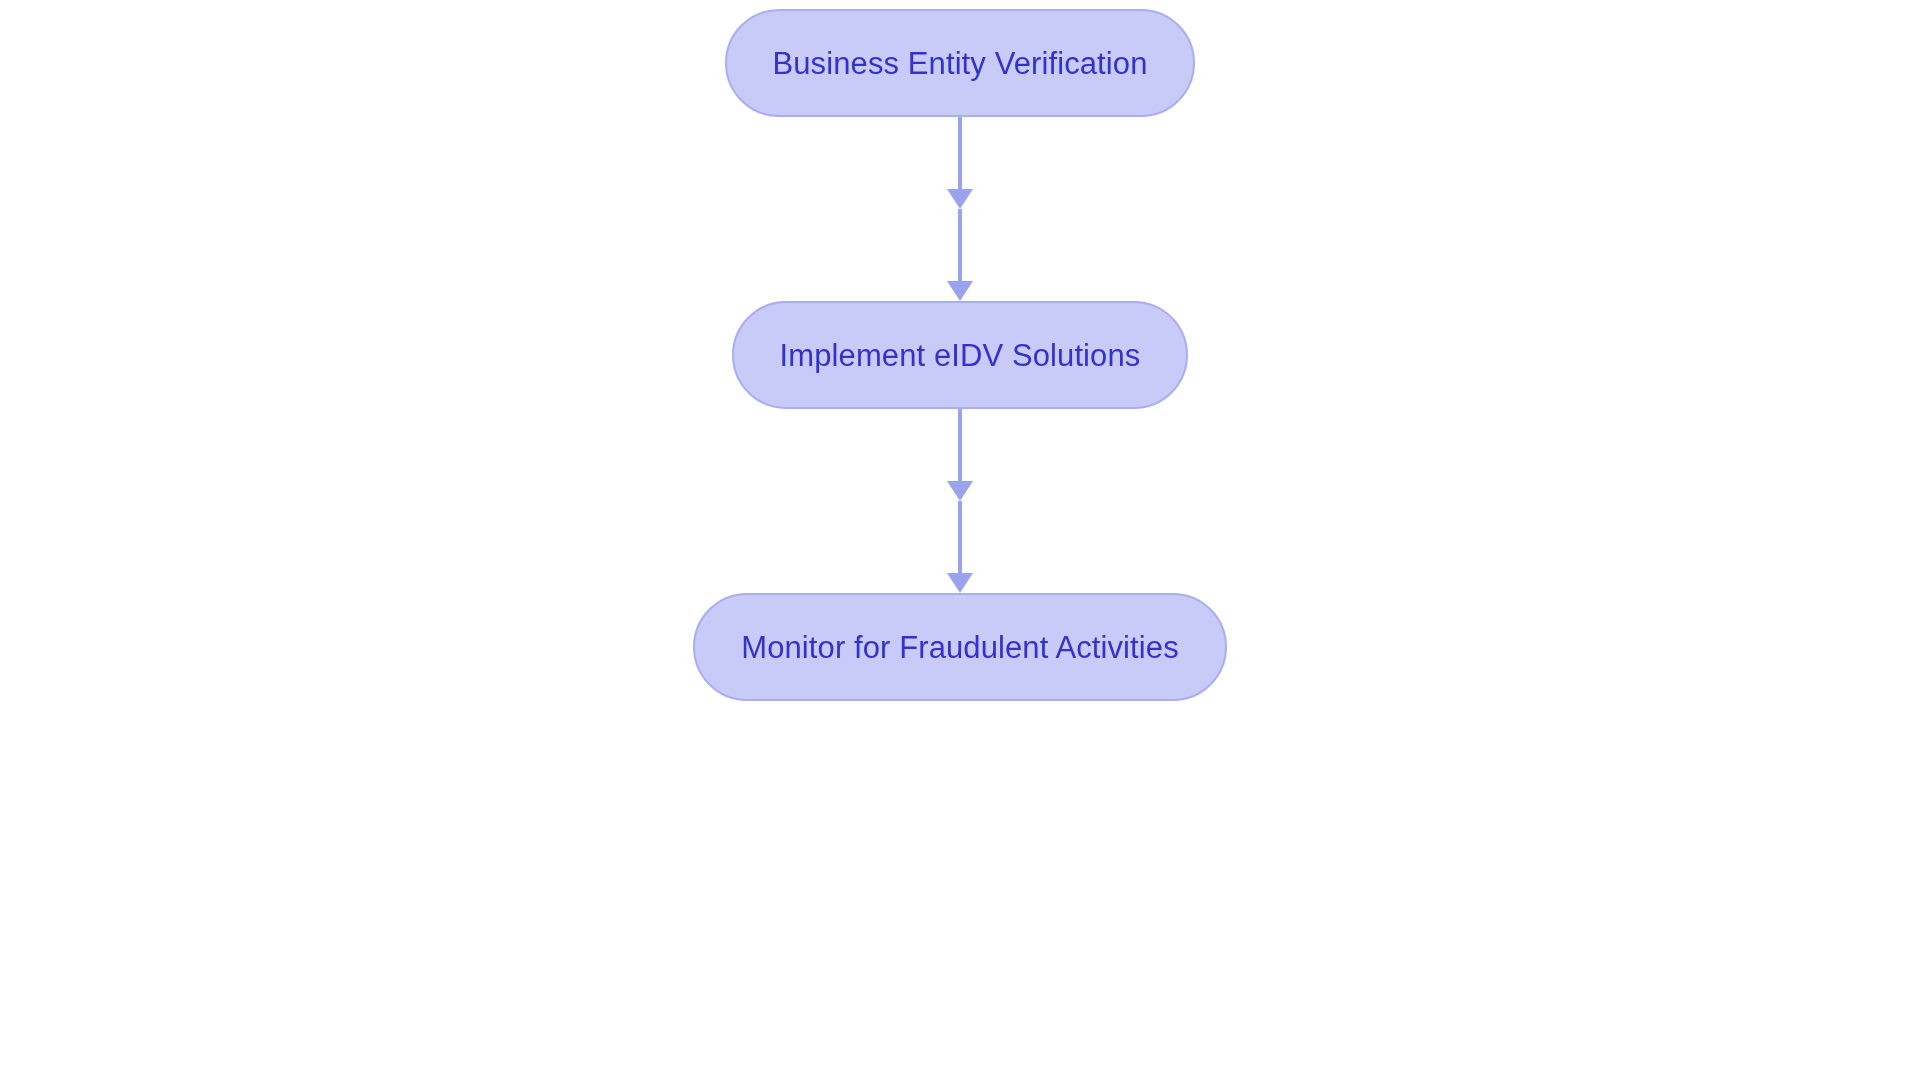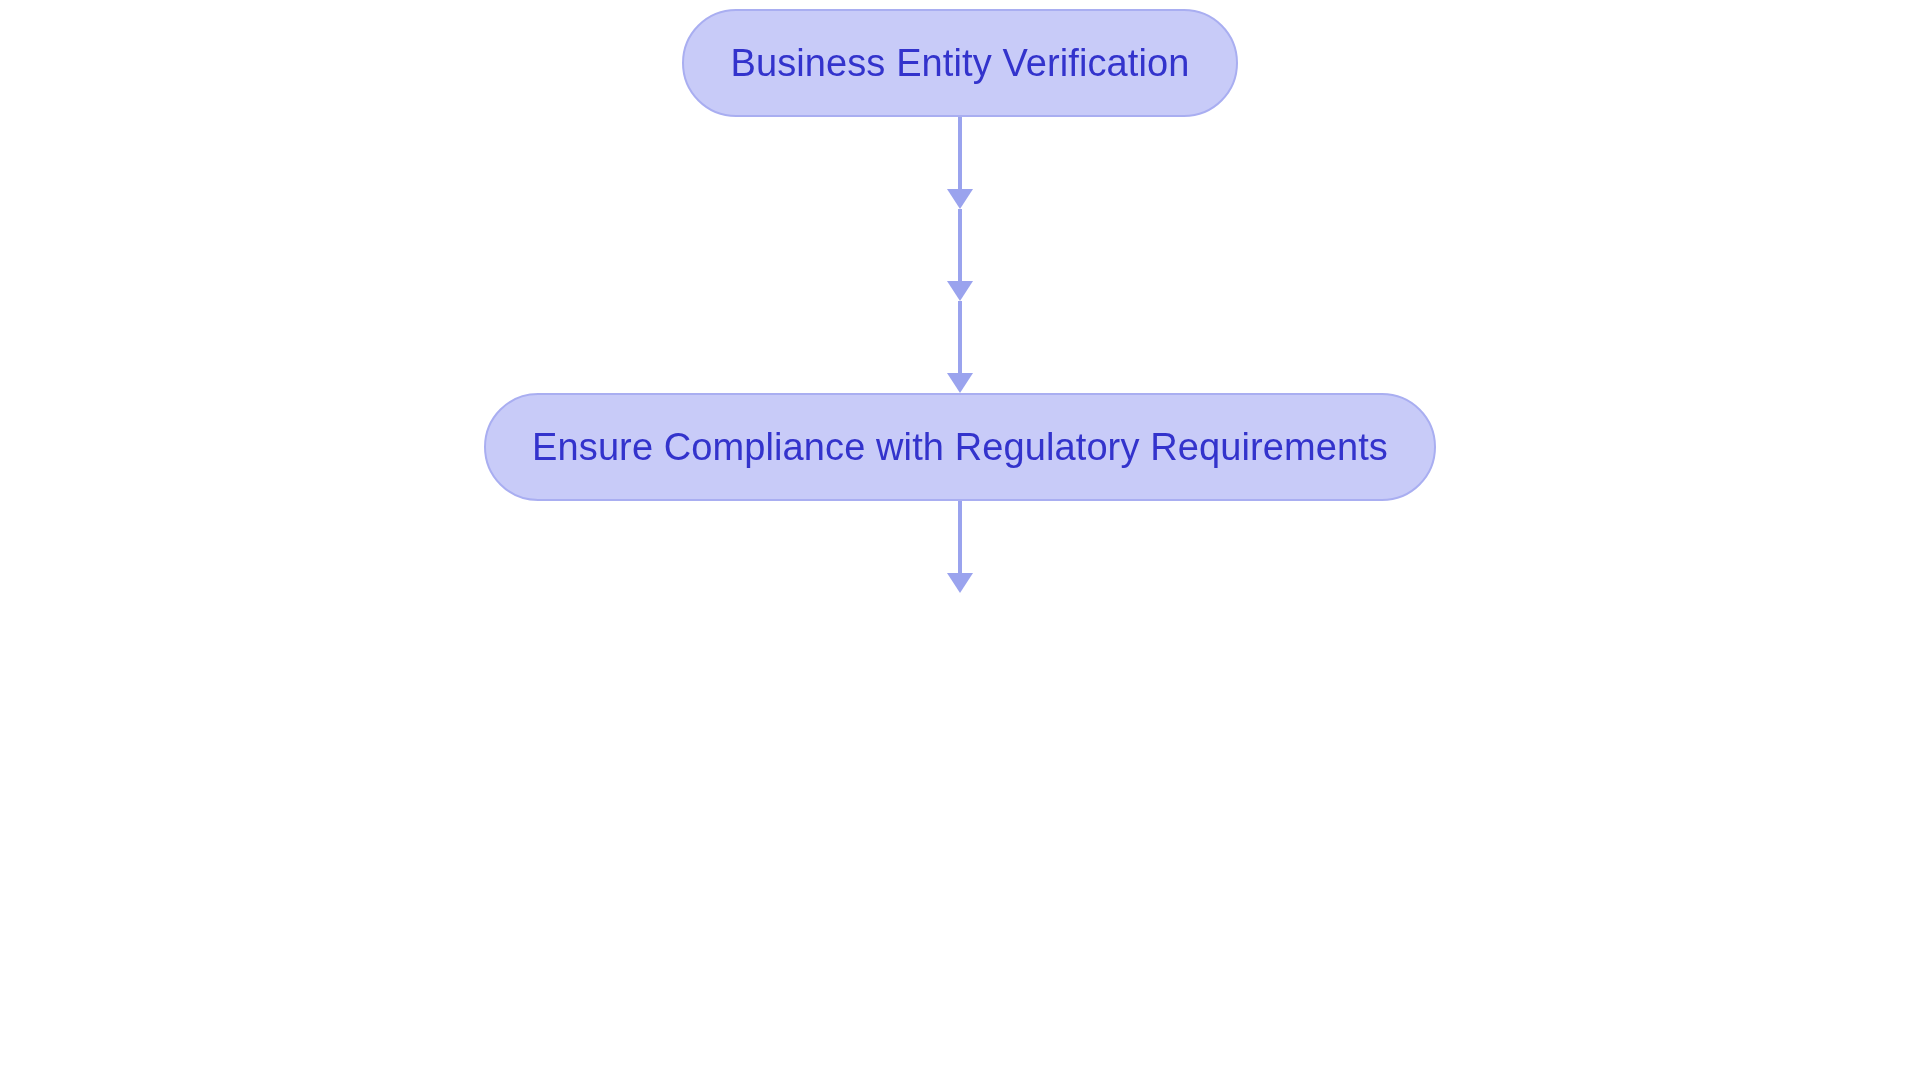--- a/index.html
+++ b/index.html
@@ -42,21 +42,21 @@
     background: #c8cbf8;
     border: 2px solid #a9aef1;
     display: flex;
     align-items: center;
     justify-content: center;
     padding: 0 46px;
     flex: 0 0 auto;
   }
   .node-label {
     color: #3333cc;
-    font-size: 38px;
+    font-size: 31px;
     font-weight: 400;
     line-height: 1;
     letter-spacing: 0.1px;
     white-space: nowrap;
     font-family: "Liberation Sans", sans-serif;
   }
 
   
   .connector {
     flex: 0 0 auto;
@@ -106,30 +106,33 @@
       <div class="connector-shaft" style="background: rgb(154, 163, 238);"></div>
       <div class="connector-head" style="border-top-color: rgb(154, 163, 238);"></div>
     </div>
 
 
     <div class="connector gap-1">
       <div class="connector-shaft" style="background: rgb(154, 163, 238);"></div>
       <div class="connector-head" style="border-top-color: rgb(154, 163, 238);"></div>
     </div>
 
+    <div class="node" style="background: rgb(200, 203, 248); border-color: rgb(169, 174, 241);">
+      <span class="node-label" style="color: rgb(51, 51, 204);">Implement eIDV Solutions</span>
+    </div>
 
     <div class="connector gap-2">
       <div class="connector-shaft" style="background: rgb(154, 163, 238);"></div>
       <div class="connector-head" style="border-top-color: rgb(154, 163, 238);"></div>
     </div>
 
-    <div class="node" style="background: rgb(200, 203, 248); border-color: rgb(169, 174, 241);">
-      <span class="node-label" style="color: rgb(51, 51, 204);">Ensure Compliance with Regulatory Requirements</span>
-    </div>
 
     <div class="connector gap-3">
       <div class="connector-shaft" style="background: rgb(154, 163, 238);"></div>
       <div class="connector-head" style="border-top-color: rgb(154, 163, 238);"></div>
     </div>
 
+    <div class="node" style="background: rgb(200, 203, 248); border-color: rgb(169, 174, 241);">
+      <span class="node-label" style="color: rgb(51, 51, 204);">Monitor for Fraudulent Activities</span>
+    </div>
 
   </div>
 </div>
 
 </body></html>

